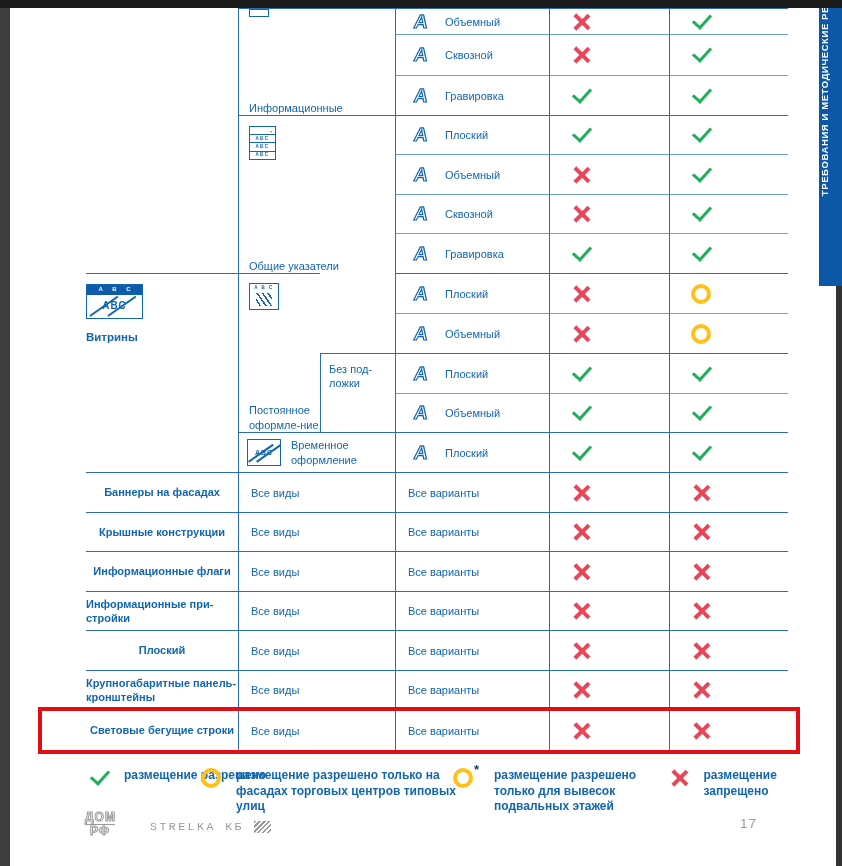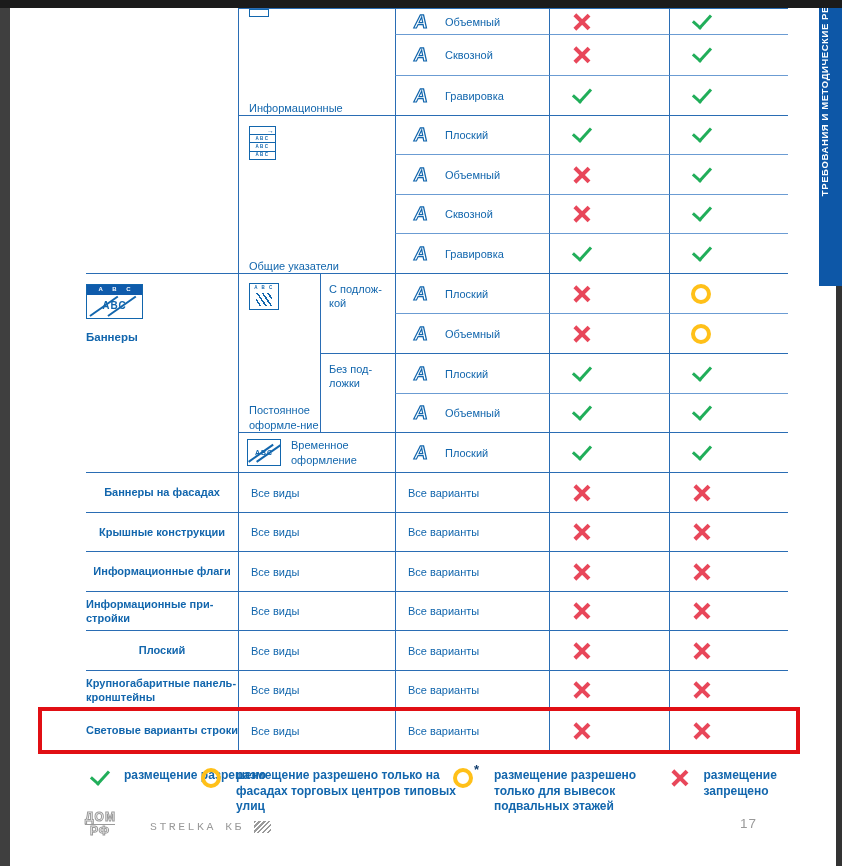--- a/index.html
+++ b/index.html
@@ -138,34 +138,31 @@
         <span class="r">ABC</span>
       </span>
       <span style="margin-top:6px">Общие указатели</span>
     </div>
 
     <div class="cell cat bt" style="grid-area:8/1/13/2">
       <span class="ic-window">
         <span class="bar">A B C</span>
         <span class="body">ABC</span>
       </span>
-      <span class="lbl">Баннеры</span>
+      <span class="lbl">Витрины</span>
     </div>
 
     <div class="cell grp bl bt" style="grid-area:8/2/12/3;padding-top:9px">
       <span class="ic-perm">
         <span class="abc">A B C</span>
         <span class="hatch"></span>
       </span>
       <span style="margin-top:6px">Постоянное оформле-ние</span>
     </div>
 
-    <div class="cell sub bl bt" style="grid-area:8/3/10/4">
-      <span>С подлож-кой</span>
-    </div>
 
     <div class="cell sub bl bt" style="grid-area:10/3/12/4">
       <span>Без под-ложки</span>
     </div>
 
     <div class="cell bl bt" style="grid-area:12/2/13/4;padding-left:8px;gap:10px;line-height:1.3">
       <span class="ic-temp">ABC</span>
       <span>Временное оформление</span>
     </div>
 
@@ -382,21 +379,21 @@
         <span>Все варианты</span>
       </div>
     <div class="cell st bl bt" style="grid-area:18/5/19/6">
         <span class="sym" data-sym="cross"></span>
       </div>
     <div class="cell st bl bt" style="grid-area:18/6/19/7">
         <span class="sym" data-sym="cross"></span>
       </div>
 
     <div class="cell bt bb bold" style="grid-area:19/1/20/2;line-height:1.3">
-        <span>Световые варианты строки</span>
+        <span>Световые бегущие строки</span>
       </div>
     <div class="cell txtcell bl bt bb" style="grid-area:19/2/20/4">
         <span>Все виды</span>
       </div>
     <div class="cell txtcell bl bt bb" style="grid-area:19/4/20/5">
         <span>Все варианты</span>
       </div>
     <div class="cell st bl bt bb" style="grid-area:19/5/20/6">
         <span class="sym" data-sym="cross"></span>
       </div>

